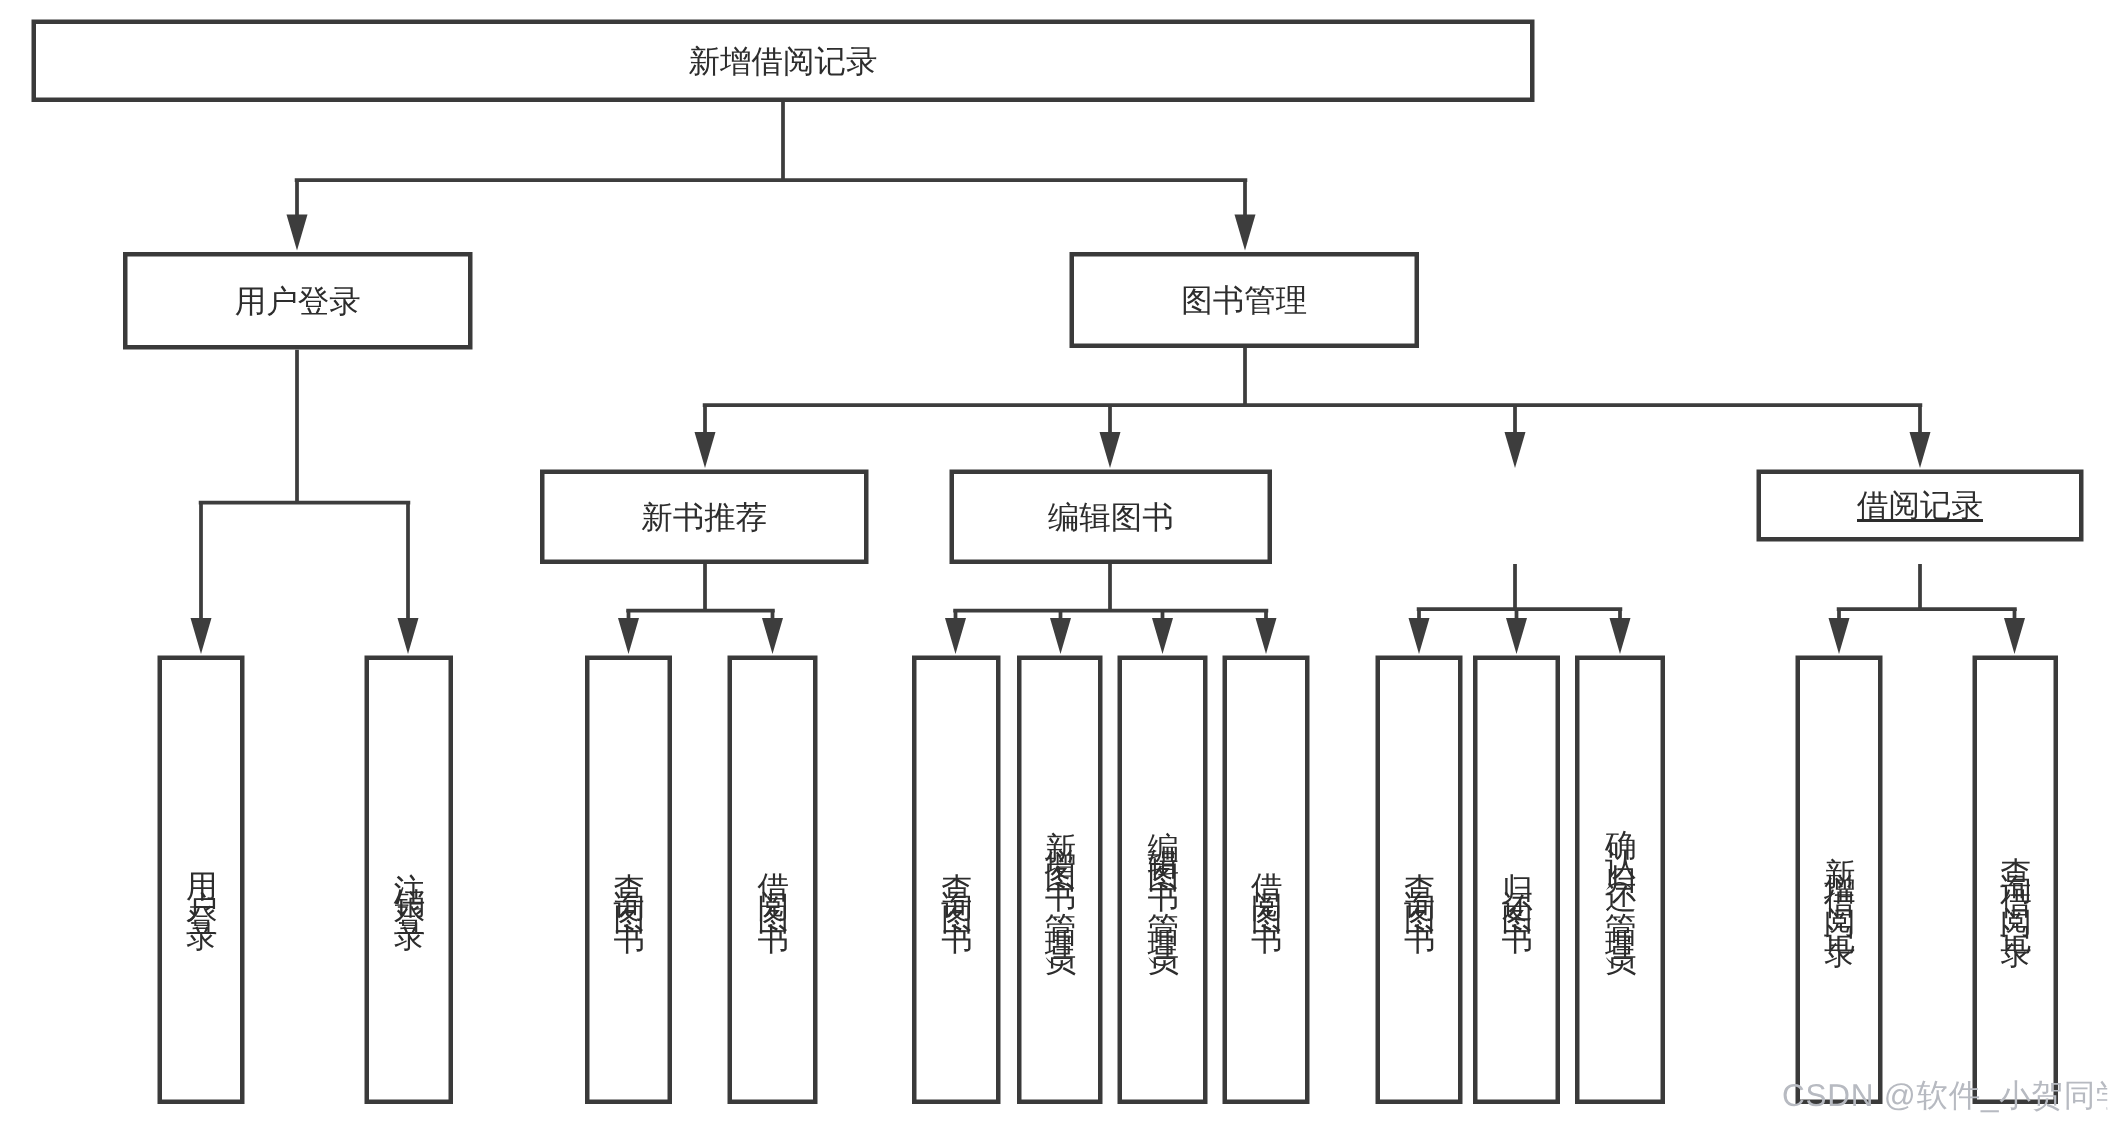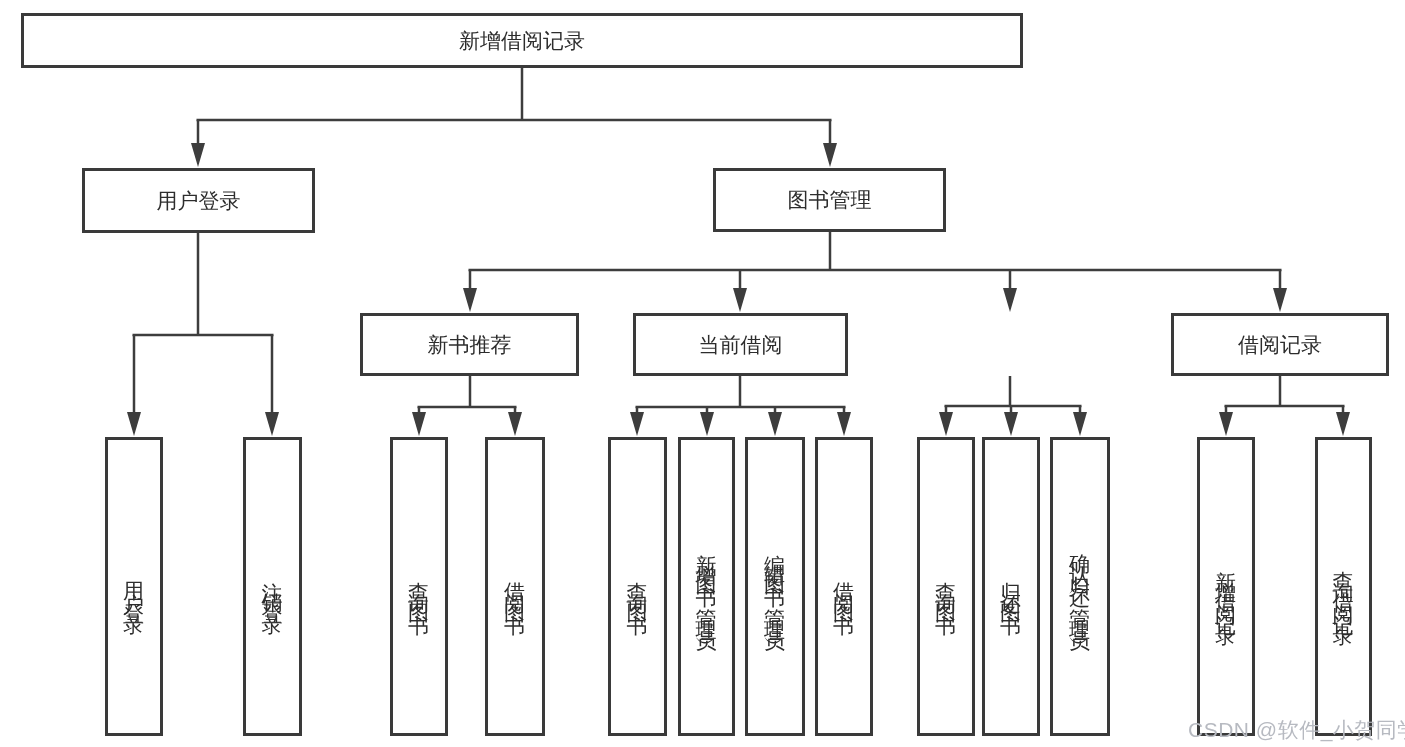--- a/index.html
+++ b/index.html
@@ -124,23 +124,23 @@
     <span>用户登录</span>
   </div>
   <div class="box" style="left:713px;top:168px;width:233px;height:64px;">
     <span>图书管理</span>
   </div>
 
   <div class="box" style="left:360px;top:313px;width:219px;height:63px;">
     <span>新书推荐</span>
   </div>
   <div class="box" style="left:633px;top:313px;width:215px;height:63px;">
-    <span>当前借阅</span>
+    <span>编辑图书</span>
   </div>
-  <div class="box" style="left:1171px;top:313px;width:218px;height:63px;">
+  <div class="box" style="left:1171px;top:313px;width:218px;height:48px;text-decoration:underline;">
     <span>借阅记录</span>
   </div>
 
   <div class="box vbox" style="left:105px;width:58px;">
     <span class="vtext">用户登录</span>
   </div>
   <div class="box vbox" style="left:243px;width:59px;">
     <span class="vtext">注销登录</span>
   </div>
 

